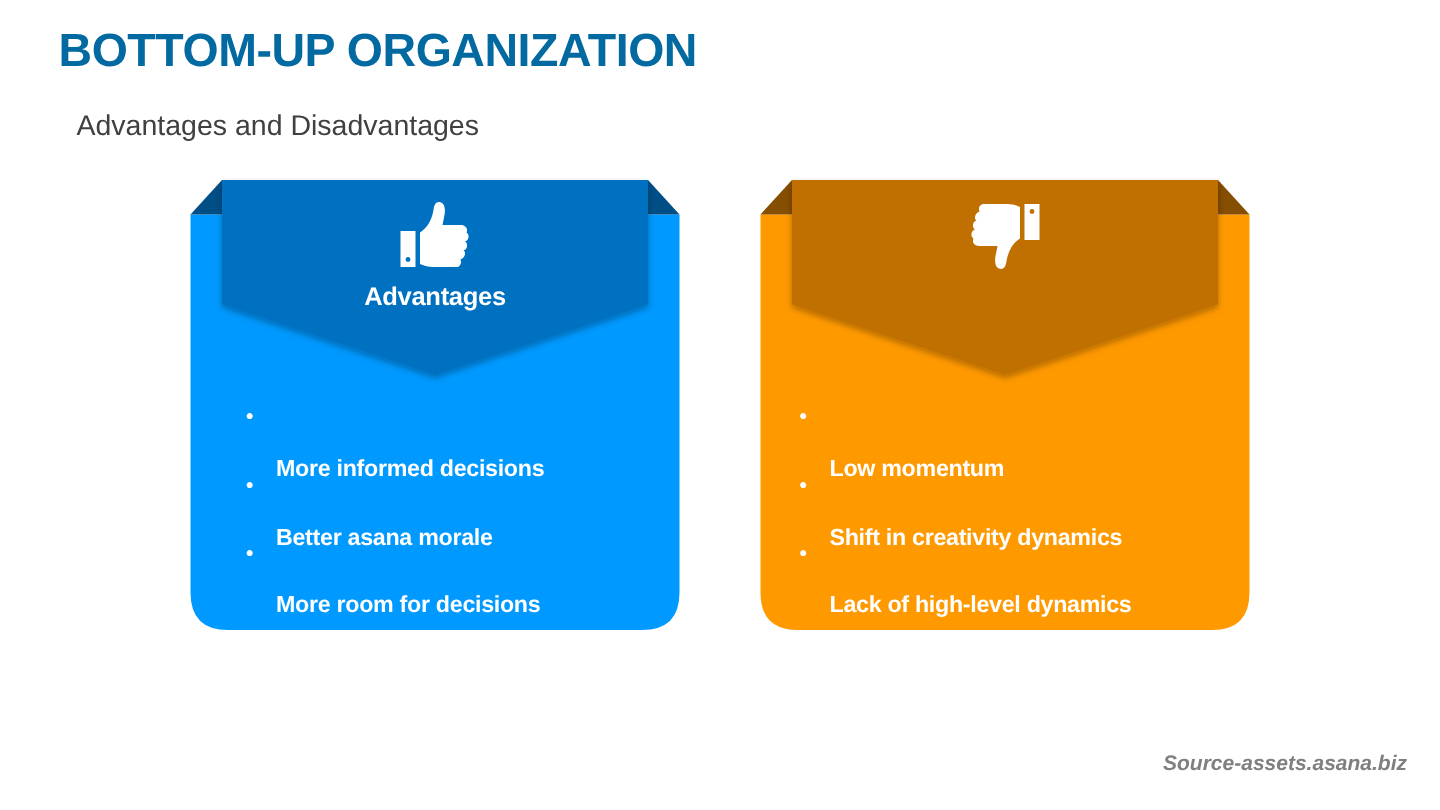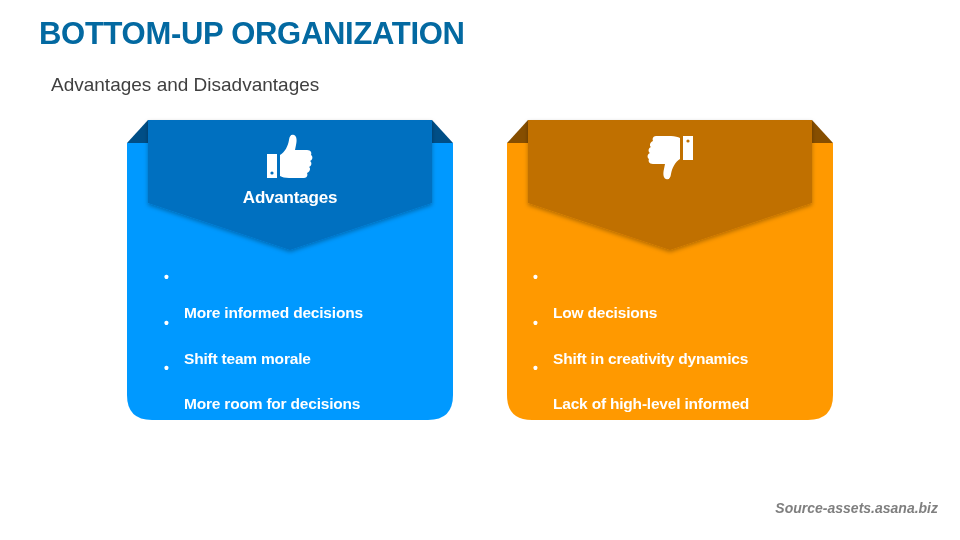--- a/index.html
+++ b/index.html
@@ -142,21 +142,21 @@
     </svg>
   </div>
   <div class="card-heading">Advantages</div>
   <ul class="card-list" style="left:37px;">
     <li>
       <span class="bullet">•</span>
       <span class="item-text">More informed decisions</span>
     </li>
     <li>
       <span class="bullet">•</span>
-      <span class="item-text">Shift team morale</span>
+      <span class="item-text">Better asana morale</span>
     </li>
     <li>
       <span class="bullet">•</span>
       <span class="item-text">More room for decisions</span>
     </li>
   </ul>
 </div>
 
 <div class="card" style="left:507px;">
   <svg class="card-svg" viewBox="0 0 326 300">
@@ -175,26 +175,26 @@
 
       <path d="M38,4 L48,4 L48,28 L38,28 Z" fill="#ffffff"></path>
       <circle cx="43" cy="9" r="1.6" fill="#C07000"></circle>
 
       <path d="M35,27 C30,30 27,36 26,42 C25.5,46 24,48 21,47 C18,46 18,41 19,37 L20,32 L8,32 C4,32 3,29 4,27 C2,26 2,22 5,21 C3,20 3,16 6,15 C4,14 5,10 8,9 C7,7 8,4 11,4 L26,4 C30,4 33,5 35,6 Z" fill="#ffffff"></path>
     </svg>
   </div>
   <ul class="card-list" style="left:26px;">
     <li>
       <span class="bullet">•</span>
-      <span class="item-text">Low decisions</span>
+      <span class="item-text">Low momentum</span>
     </li>
     <li>
       <span class="bullet">•</span>
       <span class="item-text">Shift in creativity dynamics</span>
     </li>
     <li>
       <span class="bullet">•</span>
-      <span class="item-text">Lack of high-level informed</span>
+      <span class="item-text">Lack of high-level dynamics</span>
     </li>
   </ul>
 </div>
 
 <div class="footer-source">Source-assets.asana.biz</div>
 
 </body></html>

